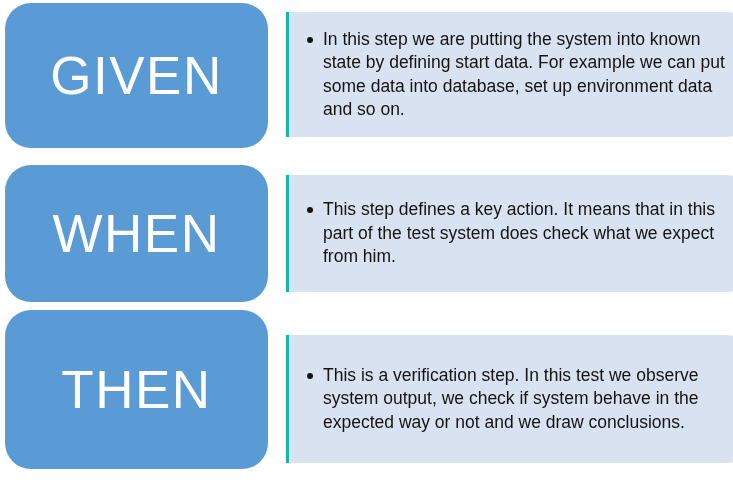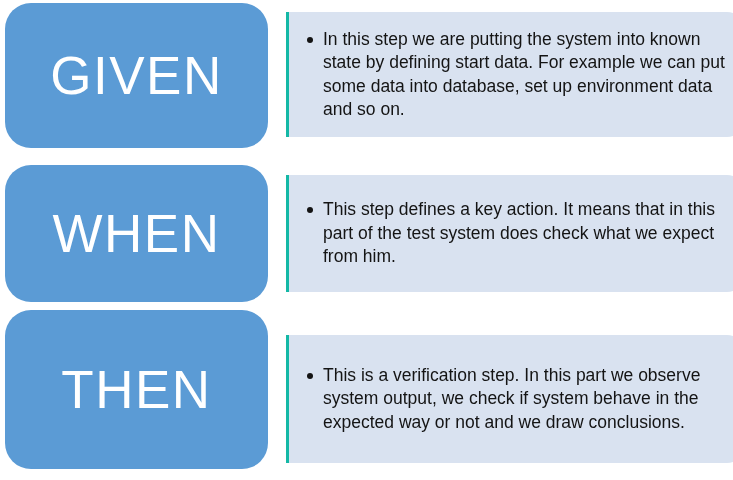--- a/index.html
+++ b/index.html
@@ -132,18 +132,18 @@
       </ul>
     </div>
   </div>
 
   <div class="row" id="row-then">
     <div class="keyword-box">
       <span class="keyword-label">THEN</span>
     </div>
     <div class="desc-panel">
       <ul class="desc-list">
-        <li class="desc-item">This is a verification step. In this part we observe system output, we check if system behave in the expected way or not and we draw conclusions.</li>
+        <li class="desc-item">This is a verification step. In this test we observe system output, we check if system behave in the expected way or not and we draw conclusions.</li>
       </ul>
     </div>
   </div>
 
 </div>
 
 </body></html>

